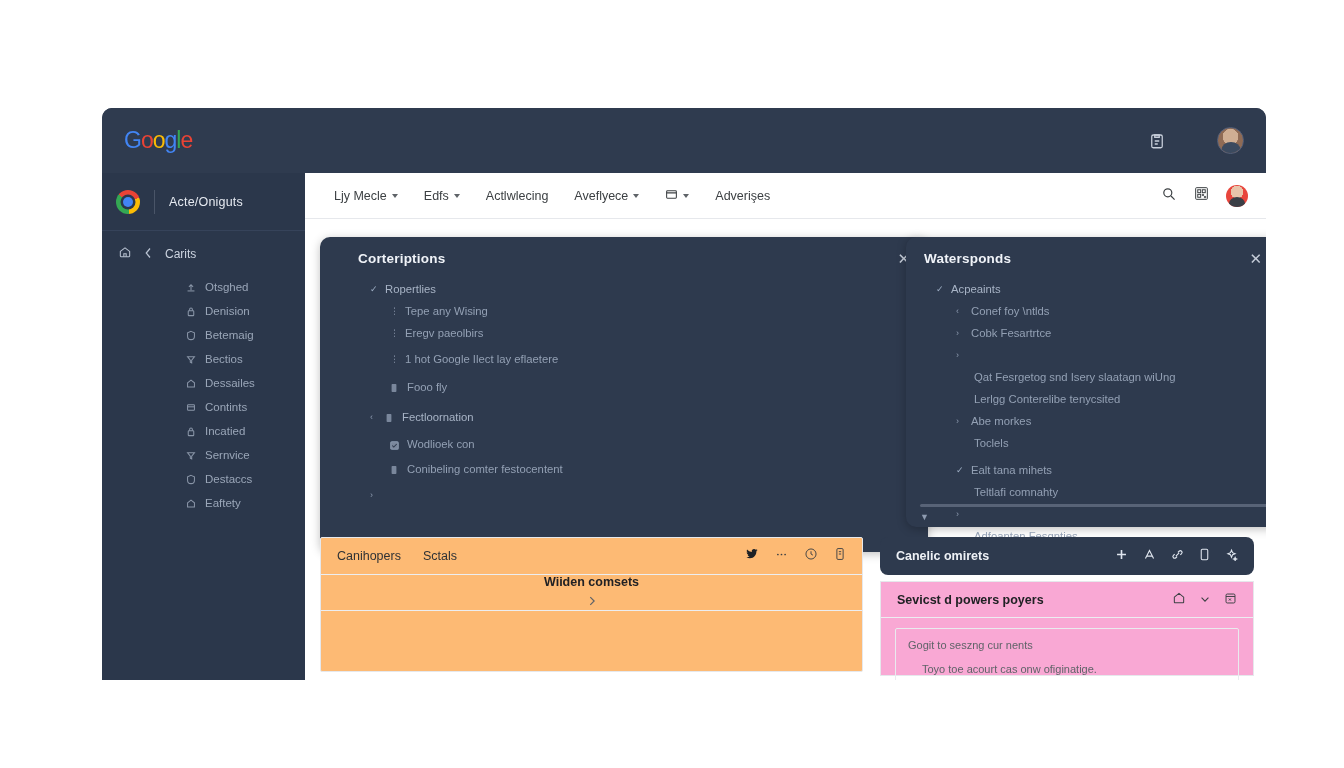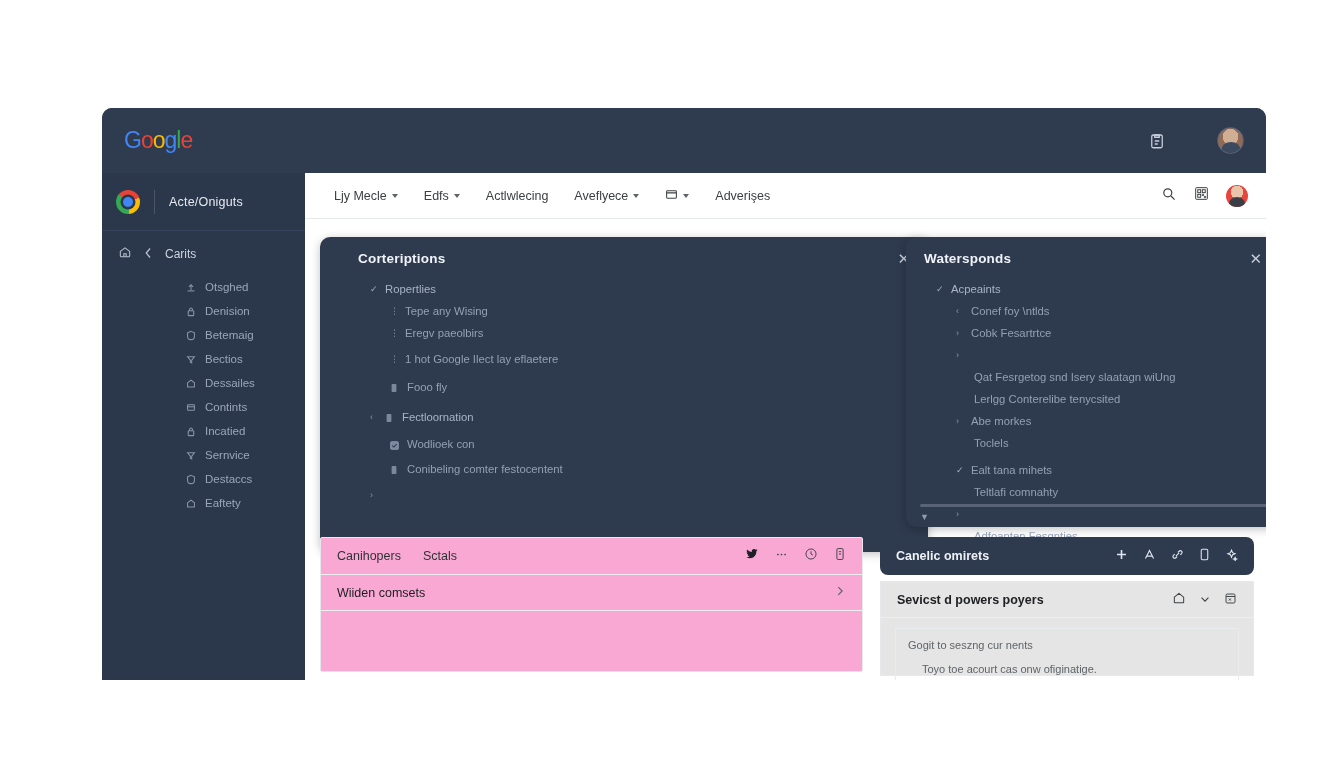--- a/index.html
+++ b/index.html
@@ -130,45 +130,45 @@
   }
   .tw.lv0 { padding-left: 30px; color:#a8b4c6; }
   .tw.lv1 { padding-left: 50px; }
   .tw.lv2 { padding-left: 68px; }
   .chev { font-size:9px; color:#8e9bb0; width:7px; flex:none;}
   .tick { font-size:9px; color:#9fb0c6; width:7px; flex:none;}
   .gi2 { width:9px;height:10px;flex:none;opacity:.8 }
 
   
   .wcard {
-    position:absolute; background:#f9a8d4; border:1px solid #e6e8ec; border-radius:2px;
+    position:absolute; background:#fdba74; border:1px solid #e6e8ec; border-radius:2px;
   }
   .wtabs { display:flex; align-items:center; height:37px; padding: 0 16px; border-bottom:1px solid #eceef1; }
   .wtab { font-size:12.5px; color:#2f3235; margin-right:22px; }
   .wtabs .sp { flex:1; }
   .wtab-icons { display:flex; align-items:center; gap:16px; color:#3c4043; }
   .wrow {
     display:flex; align-items:center; height:36px; padding: 0 16px;
-    border-bottom:1px solid #eceef1; font-size:12.5px; color:#202124; font-weight:400;
+    border-bottom:1px solid #eceef1; font-size:12.5px; color:#202124; font-weight:700;flex-direction:column;
   }
   .wrow .sp{flex:1}
   .wbody { padding: 12px 16px; }
   .wbody p { font-size:11px; color:#5f6368; line-height:19px; }
   .wbody p + p { margin-top: 4px; }
 
   
   .darkbar {
     position:absolute; background:#2e3a4e; border-radius:8px;
     display:flex; align-items:center; padding: 4px 16px;
   }
   .darkbar .t { color:#eef1f6; font-size:12.5px; font-weight:700; }
   .darkbar .sp { flex:1; }
   .darkbar .ics { display:flex; align-items:center; gap:15px; color:#dfe5ee; }
 
-  .rcard { position:absolute; background:#e5e5e5; border:1px solid #e6e8ec; }
+  .rcard { position:absolute; background:#f9a8d4; border:1px solid #e6e8ec; }
   .rrow {
     display:flex; align-items:center; height:36px; padding: 0 16px;
     border-bottom:1px solid #eceef1;
   }
   .rrow .t { font-size:12.5px; color:#202124; font-weight:600; }
   .rrow .sp { flex:1; }
   .rrow .ics { display:flex; align-items:center; gap:13px; color:#3c4043; }
   .rinner { margin: 10px 14px; border:1px solid #e9ebee; border-radius:2px; padding: 10px 12px; }
   .rinner .l1 { font-size:11px; color:#5f6368; }
   .rinner .l2 { font-size:11px; color:#5f6368; margin-top: 12px; padding-left: 14px; }

